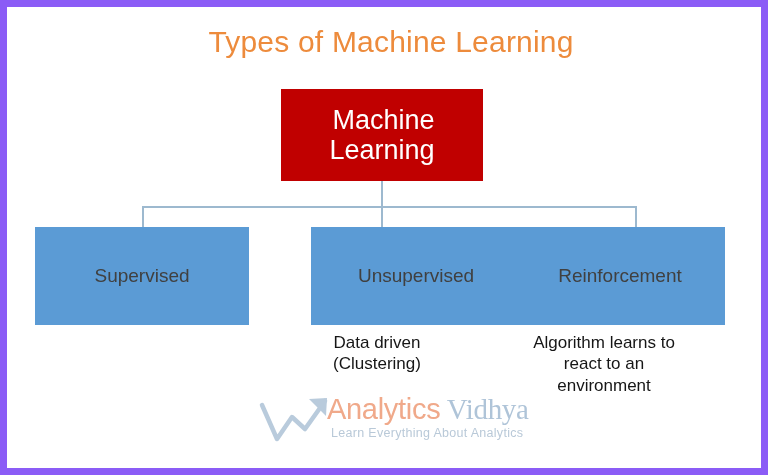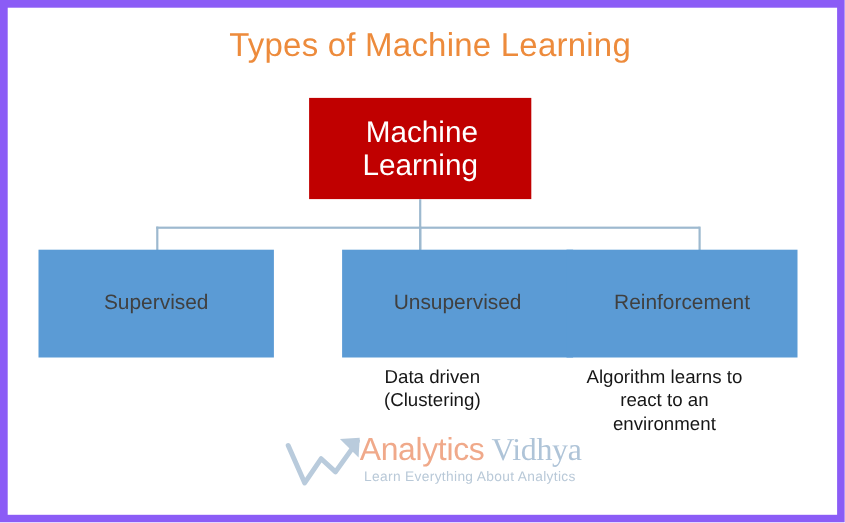--- a/index.html
+++ b/index.html
@@ -116,21 +116,21 @@
   .branch-caption {
     position: absolute;
     top: 325px;
     text-align: center;
     color: #161616;
     font-size: 17px;
     line-height: 1.25;
     white-space: pre-line;
   }
   #branch-caption-supervised   { left: 28px;  width: 214px; }
-  #branch-caption-unsupervised { left: 280px; width: 212px; }
+  #branch-caption-unsupervised { left: 264px; width: 212px; }
   #branch-caption-reinforcement{ left: 484px; width: 226px; }
 
   
   #watermark {
     position: absolute;
     left: 252px;
     top: 386px;
     width: 280px;
     height: 58px;
   }

